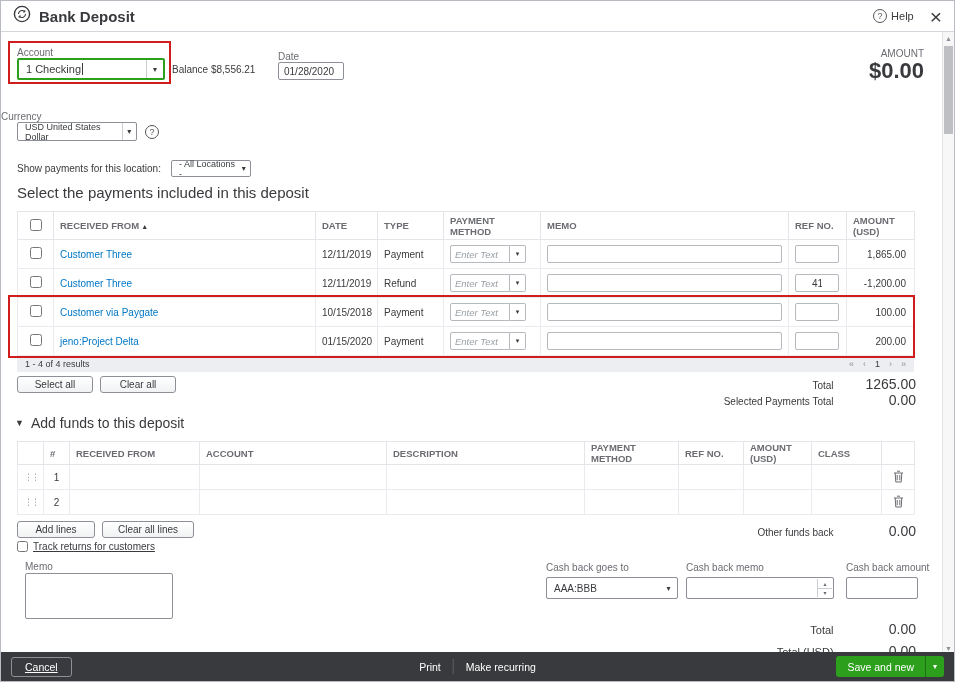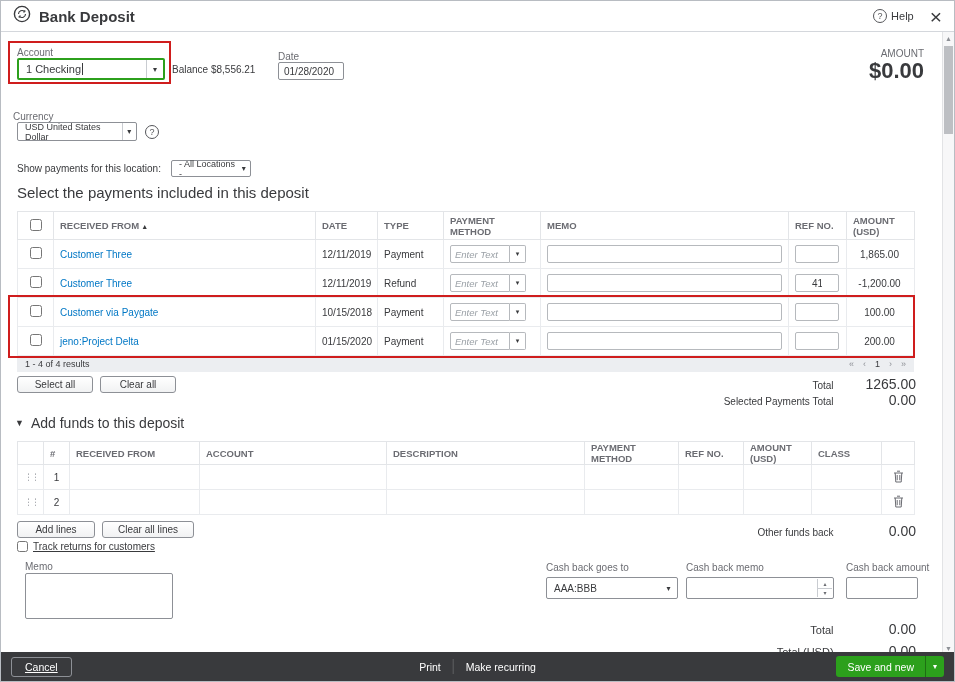--- a/index.html
+++ b/index.html
@@ -24,21 +24,21 @@
   .amount-val{font-size:22px;font-weight:bold;color:#393a3d;text-align:right;}
   .section-title{font-size:15px;color:#393a3d;}
 
   
   .ptable{position:absolute;left:16px;top:210px;width:897px;border-collapse:collapse;table-layout:fixed;font-size:10px;color:#393a3d;background:#fff;}
   .ptable th{font-size:9.5px;color:#6b6c72;font-weight:bold;text-align:left;padding:0 6px;height:28px;border:1px solid #e3e5e8;background:#fff;}
   .ptable td{height:29px;padding:0 6px;border:1px solid #e9ebee;}
   .ptable .chk{text-align:center;padding:0;}
   .ptable input[type=checkbox]{width:12px;height:12px;}
   .link{color:#0077c5;text-decoration:none;cursor:pointer;}
-  .amt{text-align:center;padding-right:8px !important;}
+  .amt{text-align:right;padding-right:8px !important;}
   .pm-wrap{display:flex;align-items:center;}
   .pm-box{border:1px solid #b6b9bd;border-radius:2px 0 0 2px;background:#fff;height:18px;width:60px;display:flex;align-items:center;padding:0 4px;}
   .ph{font-style:italic;color:#9aa0a6;font-size:9.5px;}
   .pm-caret{border:1px solid #b6b9bd;border-left:none;border-radius:0 2px 2px 0;height:18px;width:16px;display:flex;align-items:center;justify-content:center;font-size:7px;color:#393a3d;background:#fff;cursor:pointer;}
   .cell-input{border:1px solid #b6b9bd;border-radius:2px;height:18px;font-size:10px;color:#393a3d;padding:0 16px;width:100%;font-family:"Liberation Sans",sans-serif;}
   .ref-input{width:44px;}
   .sort{font-size:7px;color:#393a3d;margin-left:2px;}
 
   .results-strip{position:absolute;left:16px;top:354px;width:897px;height:17px;background:#eceef1;font-size:9px;color:#393a3d;display:flex;align-items:center;padding:0 8px;}
   .pager{margin-left:auto;display:flex;gap:9px;color:#8d9096;font-size:9px;}
@@ -115,21 +115,21 @@
     <span class="caret-cell">▾</span>
   </div>
   <div class="abs" style="left:171px;top:63px;font-size:10px;color:#393a3d;">Balance $8,556.21</div>
 
   <div class="abs lbl" style="left:277px;top:50px;">Date</div>
   <input class="abs input-box" style="left: 277px; top: 61px; width: 66px; height: 18px;" value="01/28/2020">
 
   <div class="abs amount-lbl" style="right:30px;top:47px;width:120px;">AMOUNT</div>
   <div class="abs amount-val" style="right:30px;top:57px;width:160px;">$0.00</div>
 
-  <div class="abs lbl" style="left:12px;top:110px;">Currency</div>
+  <div class="abs lbl" style="left:0;top:110px;">Currency</div>
   <div class="abs select-box" style="left:16px;top:121px;width:120px;height:19px;font-size:9px;">
     <span>USD United States Dollar</span>
     <span class="caret-cell" style="width:15px;">▾</span>
   </div>
   <div class="abs help-circle" style="left:144px;top:124px;">?</div>
 
   <div class="abs lbl" style="left:16px;top:162px;color:#393a3d;">Show payments for this location:</div>
   <div class="abs select-box" style="left:170px;top:159px;width:80px;height:17px;font-size:9px;">
     <span>- All Locations -</span>
     <span class="caret-cell" style="width:13px;border-left:none;">▾</span>

